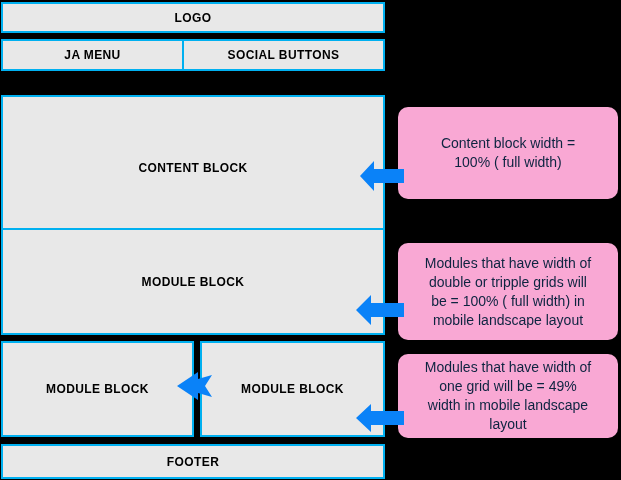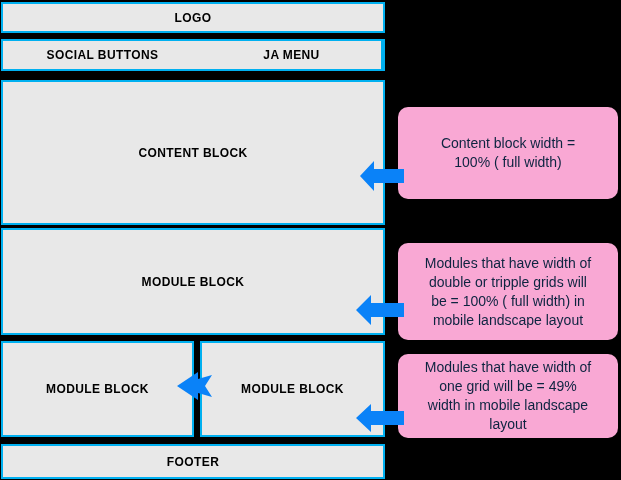--- a/index.html
+++ b/index.html
@@ -27,21 +27,21 @@
   .callout{
     position:absolute;box-sizing:border-box;width:220px;background:#f9a8d4;border-radius:10px;
     display:flex;align-items:center;justify-content:center;padding:4px 10px;
   }
   .callout-text{
     color:#0d2440;font-size:14px;line-height:19px;text-align:center;white-space:pre-line;
   }
   .arrow{position:absolute;}
   
   #blk-logo{left:1px;top:2px;width:384px;height:31px;}
-  #blk-content{left:1px;top:80px;width:384px;height:145px;}
+  #blk-content{left:1px;top:95px;width:384px;height:145px;}
   #blk-module-full{left:1px;top:228px;width:384px;height:107px;}
   #blk-module-left{left:1px;top:341px;width:193px;height:96px;}
   #blk-module-right{left:200px;top:341px;width:185px;height:96px;}
   #blk-footer{left:1px;top:444px;width:384px;height:35px;}
   #callout-1{left:398px;top:107px;height:92px;}
   #callout-2{left:398px;top:243px;height:97px;}
   #callout-3{left:398px;top:354px;height:84px;}
   #arrow-1{left:358px;top:158px;}
   #arrow-2{left:354px;top:293px;}
   #arrow-3{left:176px;top:370px;}
@@ -50,25 +50,25 @@
 </head>
 <body>
 
 <div id="stage">
 
   <div class="block" id="blk-logo">
     <span class="block-label">LOGO</span>
   </div>
 
   <div class="menu-row">
+    <div class="menu-cell left">
+      <span class="block-label">JA MENU</span>
+    </div>
     <div class="menu-cell right">
       <span class="block-label">SOCIAL BUTTONS</span>
-    </div>
-    <div class="menu-cell left">
-      <span class="block-label">JA MENU</span>
     </div>
   </div>
 
   <div class="block" id="blk-content">
     <span class="block-label">CONTENT BLOCK</span>
   </div>
 
   <div class="block" id="blk-module-full">
     <span class="block-label">MODULE BLOCK</span>
   </div>

